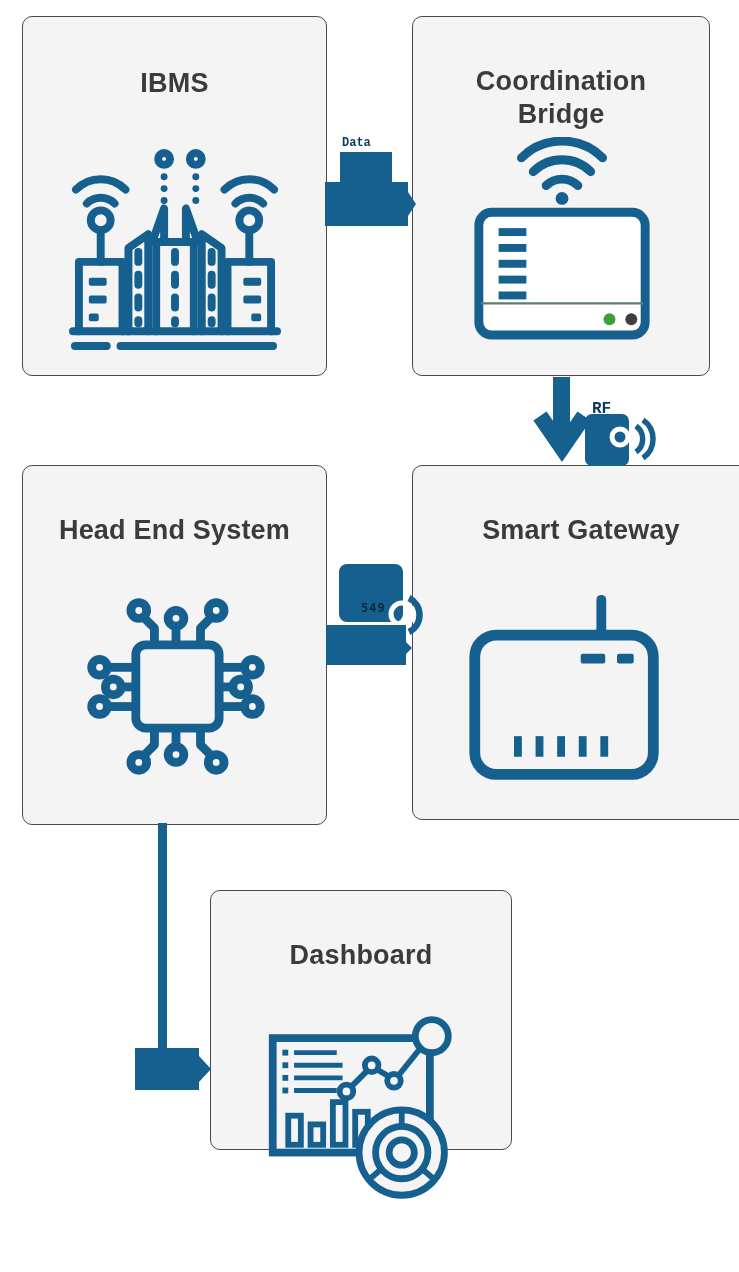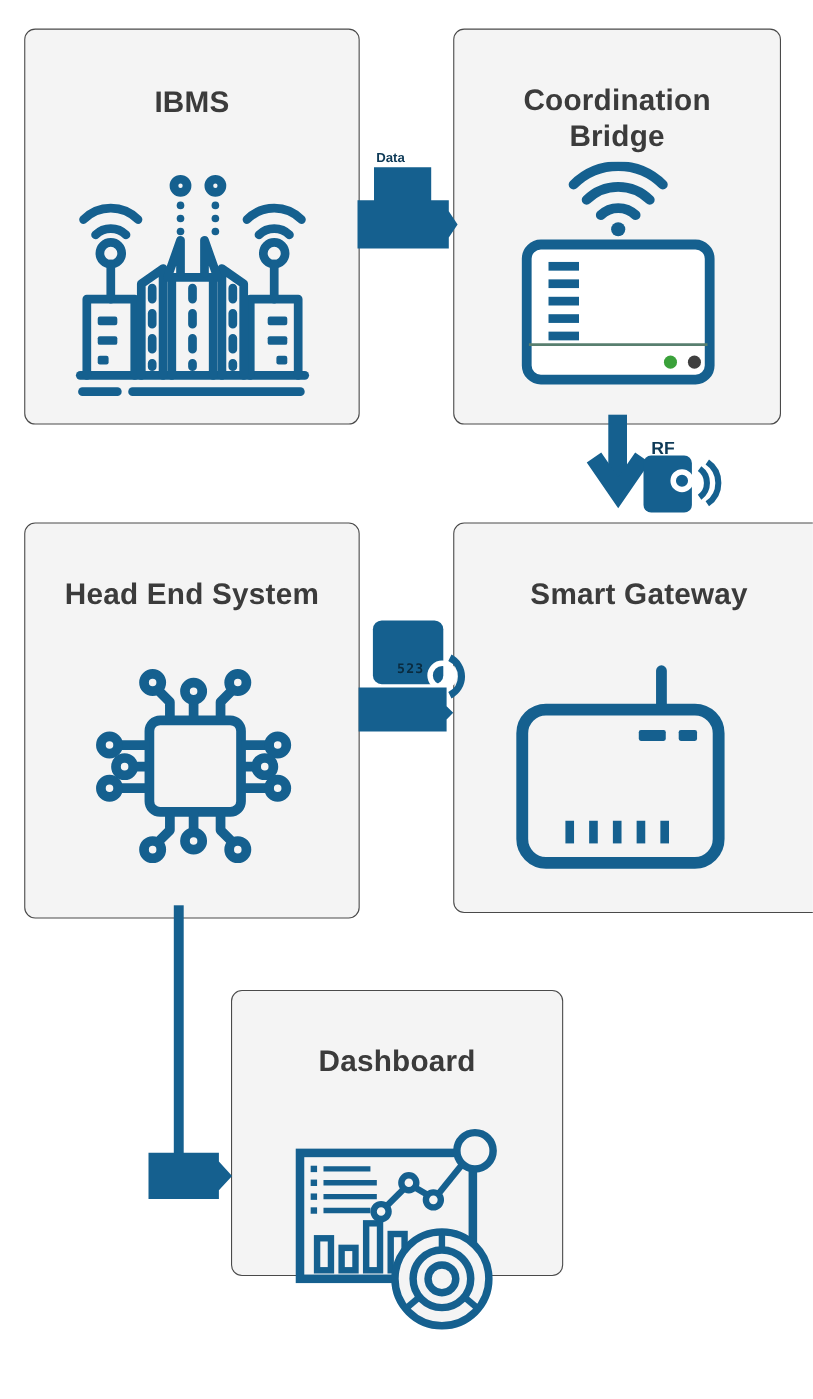--- a/index.html
+++ b/index.html
@@ -7,37 +7,36 @@
     position:relative; width:739px; height:1272px; overflow:hidden;
     background: var(--page-bg,#ffffff);
     font-family:"Liberation Sans", sans-serif;
   }
   .card {
     position:absolute; z-index:1;
     background: var(--card-bg,#f4f4f4);
     border:1.6px solid var(--card-border,#4a4a4a);
     border-radius:10px;
     box-sizing:border-box;
-    margin-top:10px;
   }
   .card-title {
     position:absolute; left:0; right:0; text-align:center;
     font-weight:bold; font-size:27px; line-height:33px;
     color: var(--title-text,#3b3b3b); letter-spacing:.2px;
     padding:0 28px;
   }
   .icon { position:absolute; color: var(--accent,#15608f); }
   .icon svg { display:block; }
   .overlay { position:absolute; left:0; top:0; z-index:5; pointer-events:none; }
   .overlay .fa { fill: var(--accent,#15608f); }
   .overlay .sa { stroke: var(--accent,#15608f); fill:none; }
   .overlay .wa { stroke:#ffffff; fill:none; }
   .micro-label {
     position:absolute; z-index:6; font-weight:bold;
-    color: var(--label-text,#0e3a57); white-space:nowrap;
+    color: var(--label-text,#0e3a57); white-space:nowrap;font-family:Liberation Mono, monospace;
   }
   .meter-display {
     color: var(--meter-display-text,#0a2b3f);
     font-family:"DejaVu Sans Mono", monospace; letter-spacing:1px;
   }
   .dot-green { fill: var(--green-dot,#3aa13a); }
   .dot-dark  { fill: var(--dark-dot,#3f3f3f); }
   .divider   { stroke: var(--device-divider,#587f6f); }
 </style>
 </head>
@@ -236,15 +235,15 @@
     </g>
 
     <path class="fa" d="M326 625 H406 V642 L412 648 L406 654 V665 H326 Z"></path>
 
     <rect class="fa" x="158" y="823" width="9" height="228"></rect>
     <path class="fa" d="M135 1048 H199 V1056 L211 1069 L199 1082 V1090 H135 Z"></path>
   </svg>
 
   <div class="micro-label" style="left:342px;top:136px;font-size:12px">Data</div>
   <div class="micro-label" style="left:592px;top:400px;font-size:16px">RF</div>
-  <div class="micro-label meter-display" style="left:361px;top:601px;font-size:12px">523</div>
+  <div class="micro-label meter-display" style="left:361px;top:601px;font-size:12px">549</div>
 
 </div>
 
 </body></html>

